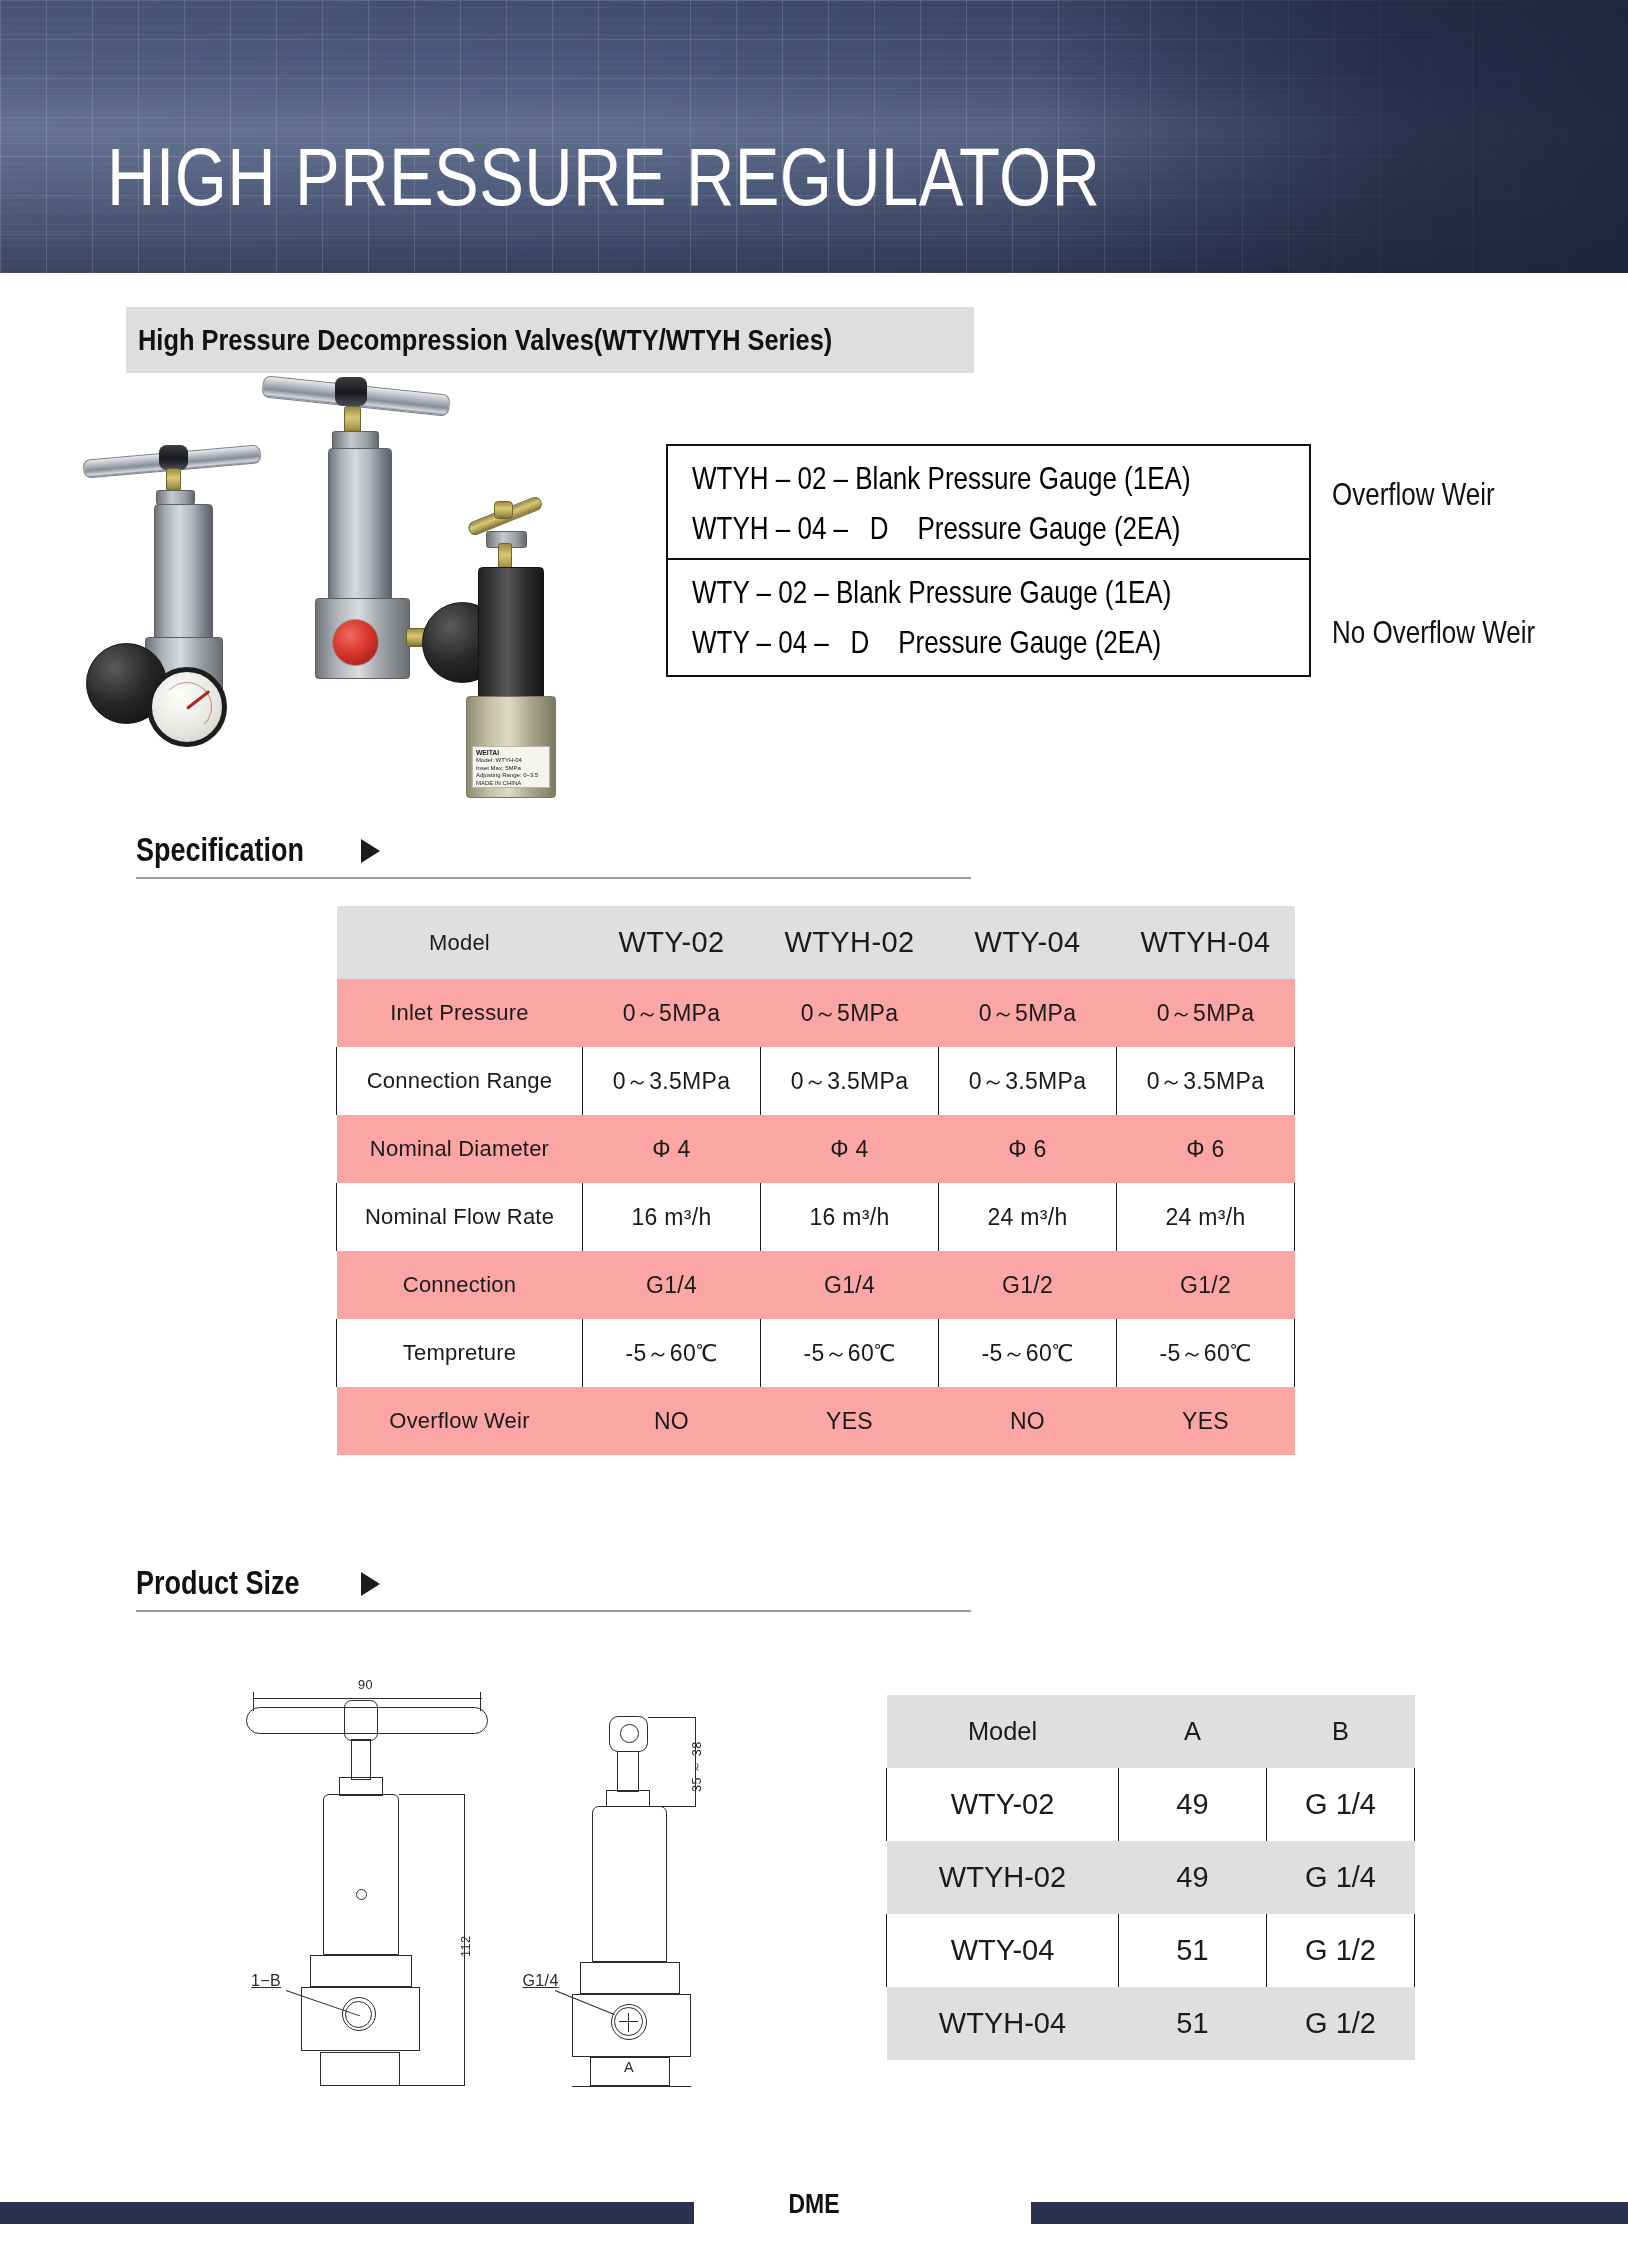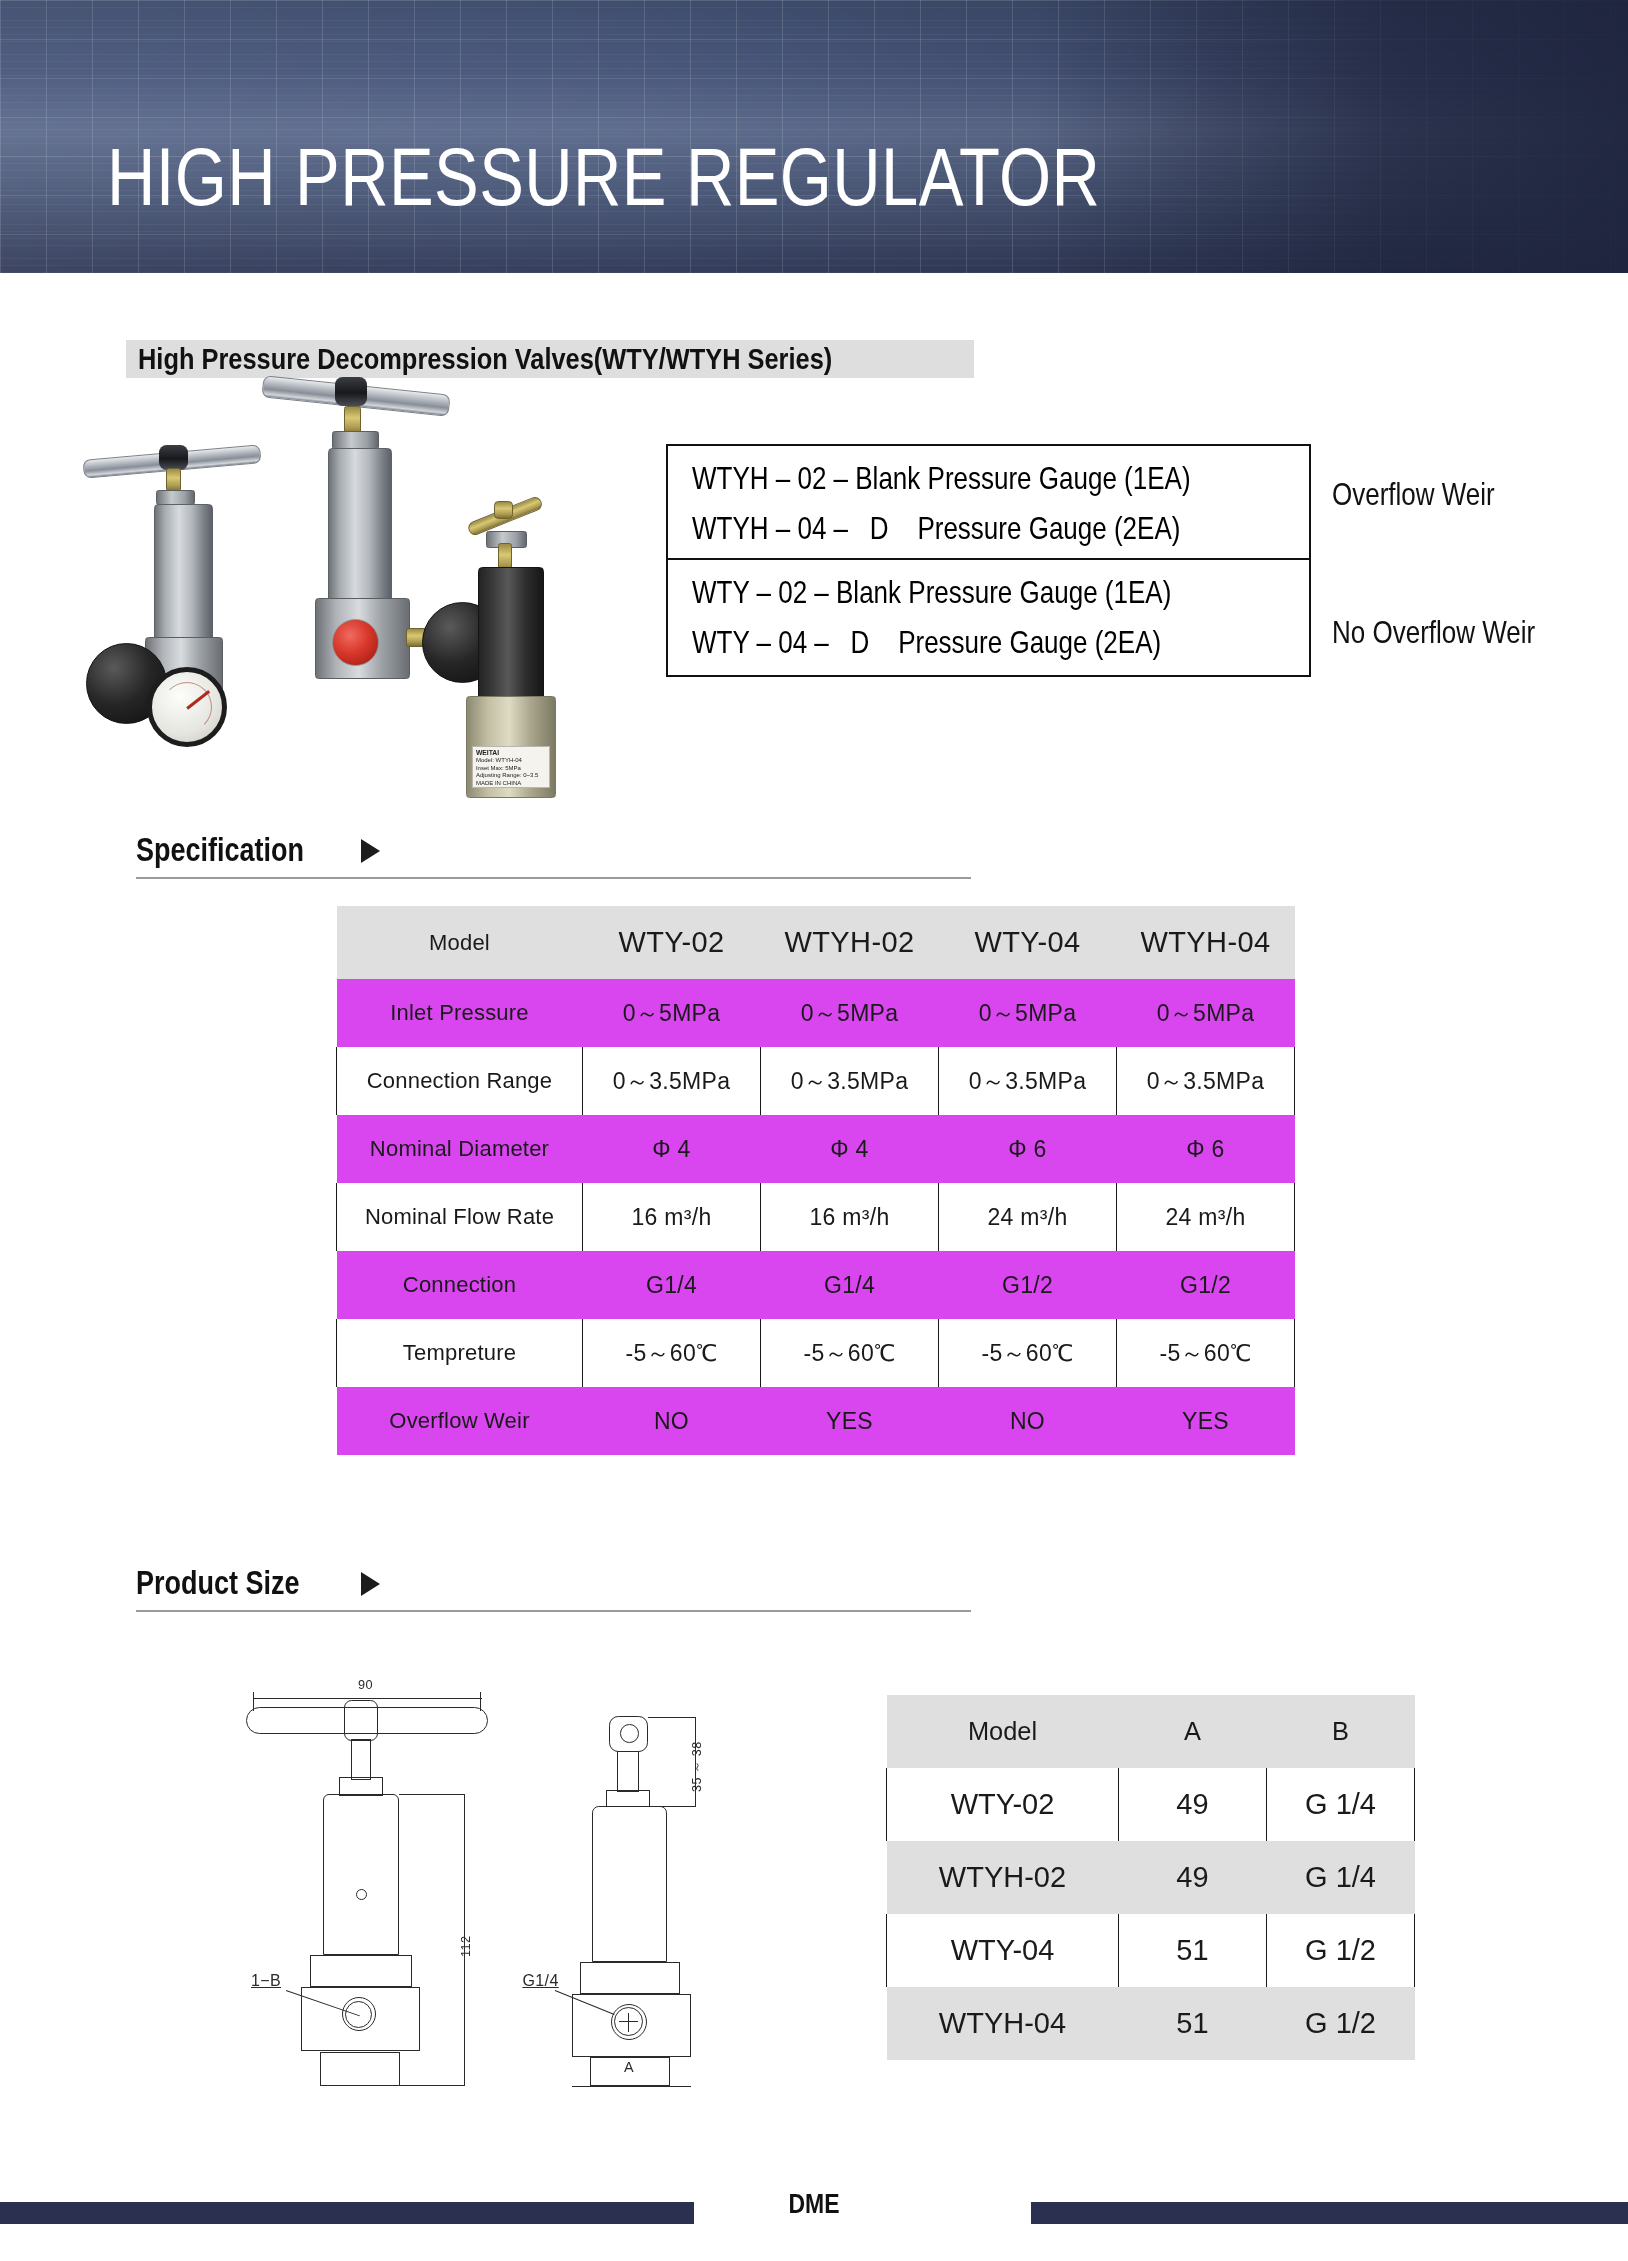--- a/index.html
+++ b/index.html
@@ -44,23 +44,23 @@
     white-space: nowrap;
     font-family: "Liberation Sans", sans-serif;
     transform: scaleY(1.22);
     transform-origin: left top;
   }
 
   
   .subtitle-bar {
     position: absolute;
     left: 126px; top: 307px;
-    width: 848px; height: 38px;
+    width: 848px; height: 66px;
     background: #dedede;
-    display: flex; align-items: center; margin-top: 33px;
+    display: flex; align-items: center;
   }
   .subtitle-text {
     margin-left: 12px;
     font-size: 25.4px;
     color: #111;
     font-weight: 600;
     transform: scaleY(1.15);
     transform-origin: left center;
     white-space: nowrap;
   }
@@ -191,21 +191,21 @@
     table-layout: fixed;
   }
   .spec-table td {
     height: 68px;
     text-align: center;
     vertical-align: middle;
     font-size: 23px;
     color: #1a1a1a;
     letter-spacing: 0.3px;
   }
-  .spec-table tr.shade td { background: #d946ef; }
+  .spec-table tr.shade td { background: #fca5a5; }
   .spec-table tr.plain td { background: #ffffff; border-left: 1.7px solid #1a1a1a; border-right: 0; }
   .spec-table tr.plain td:last-child { border-right: 1.7px solid #1a1a1a; }
   .spec-table .rowhead { font-size: 22px; letter-spacing: 0.2px; }
   .spec-table tr.head td { background: #dfdfdf; height: 73px; }
   .spec-table tr.head td.model-val { font-size: 29px; letter-spacing: 0.4px; }
   .spec-table col.c0 { width: 246px; }
   .spec-table col.cx { width: 178px; }
 
   
   .drawing { position: absolute; }

